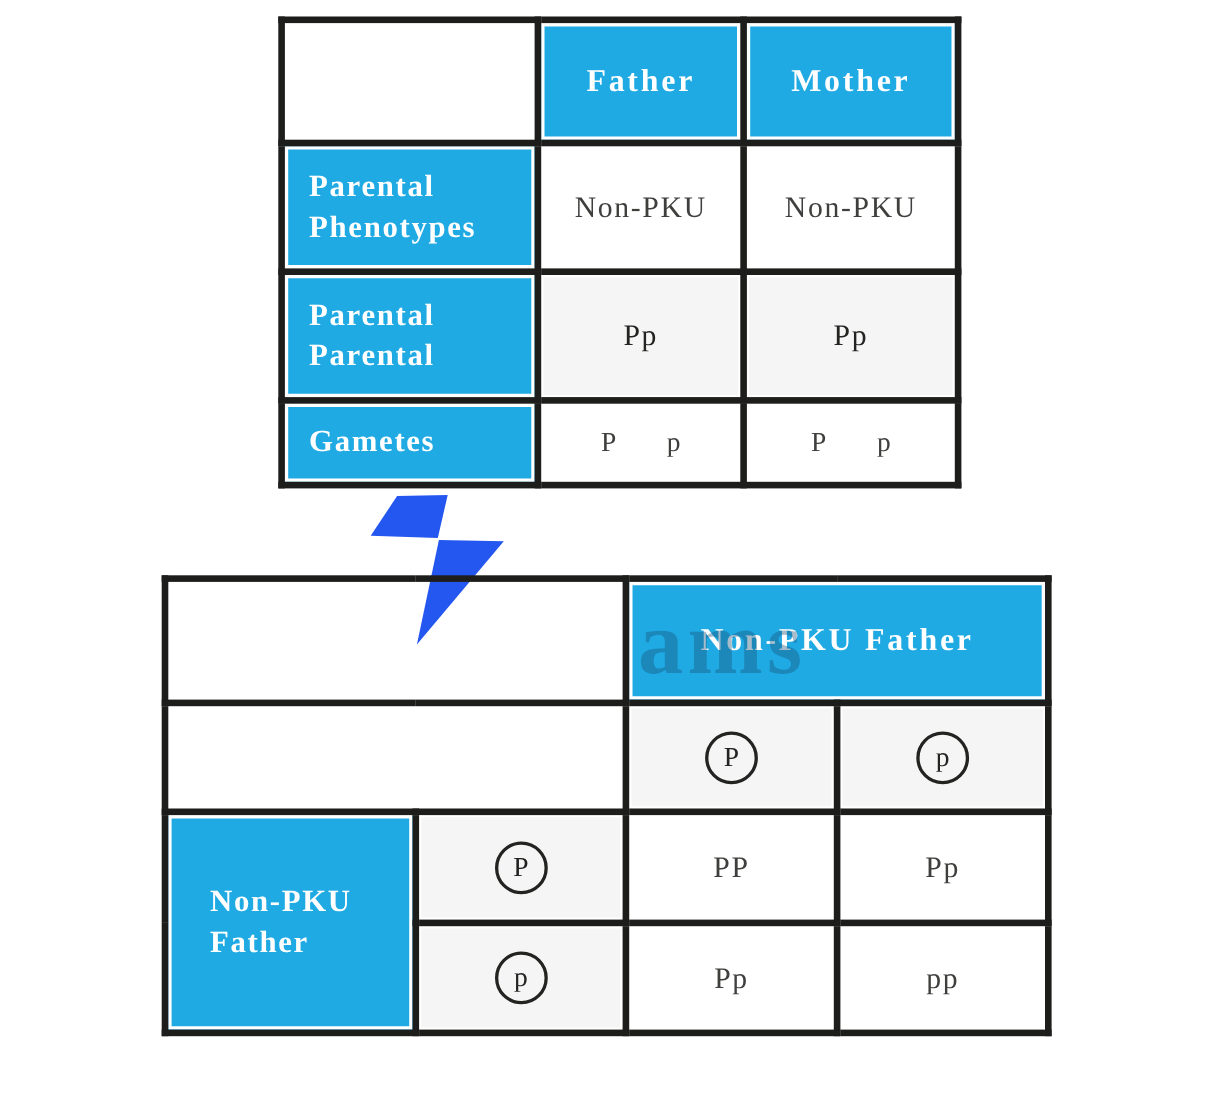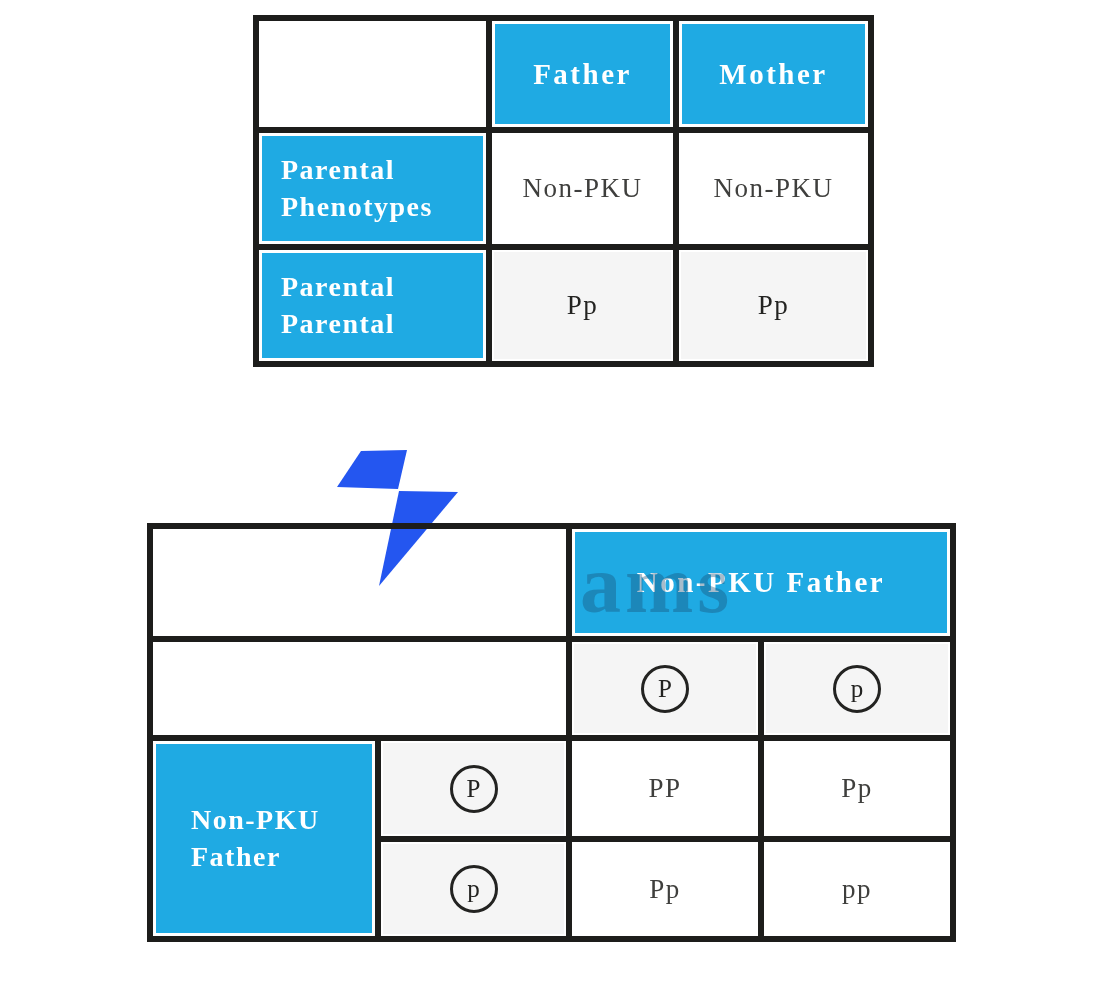--- a/index.html
+++ b/index.html
@@ -129,20 +129,37 @@
       <td class="plain val">Non-PKU</td>
       <td class="plain val">Non-PKU</td>
     </tr>
     <tr style="height:117px;">
       <td class="blue lbl">
         <span class="pad">Parental</span>
         <span class="pad">Parental</span>
       </td>
       <td class="gray val val-dark">Pp</td>
       <td class="gray val val-dark">Pp</td>
+    </tr>
+    <tr style="height:77px;">
+      <td class="blue lbl">
+        <span class="pad">Gametes</span>
+      </td>
+      <td class="plain">
+        <div class="gametes">
+          <span>P</span>
+          <span>p</span>
+        </div>
+      </td>
+      <td class="plain">
+        <div class="gametes">
+          <span>P</span>
+          <span>p</span>
+        </div>
+      </td>
     </tr>
   </tbody>
     </table>
 
   <svg class="bolt-svg" width="145" height="150" viewBox="0 0 145 150">
     <polygon points="31,6 77,5 68,44 7,42" fill="#2456f0"></polygon>
     <polygon points="69,46 128,47 49,141" fill="#2456f0"></polygon>
   </svg>
 
   <table class="tbl" style="left:147px; top:523px;">

